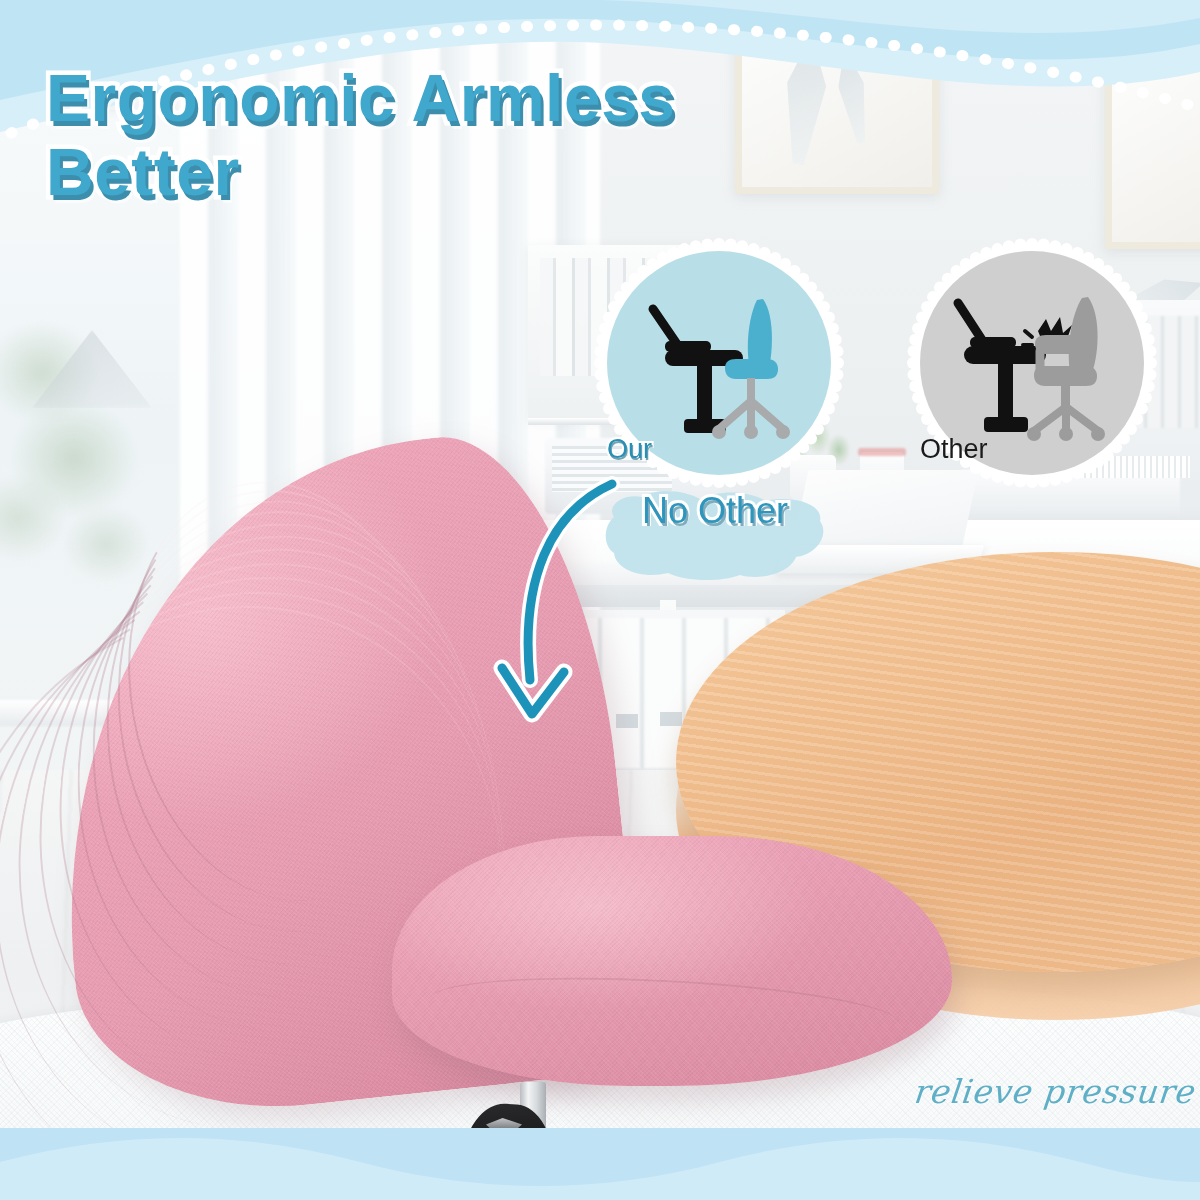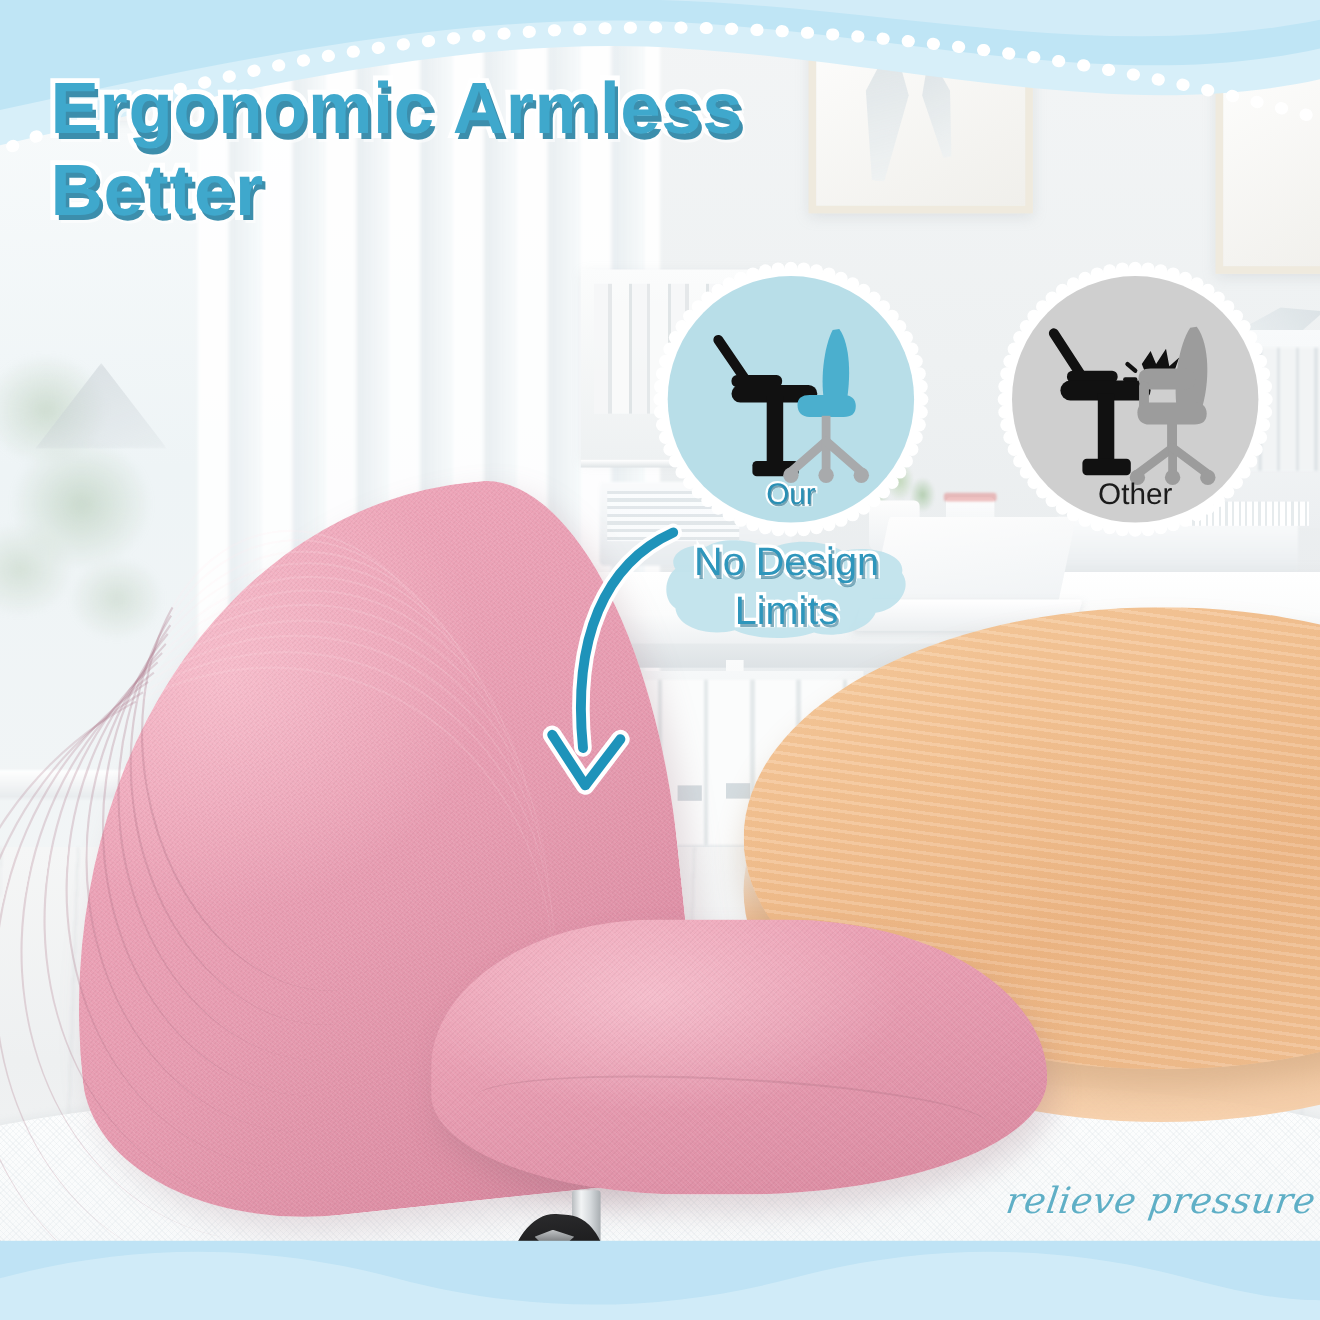--- a/index.html
+++ b/index.html
@@ -450,21 +450,21 @@
     position: absolute; inset: 0;
     border-radius: 50%;
   }
   .circle-fill.our   { background: #B8DEE8; }
   .circle-fill.other { background: #CFCFCF; }
 
   .cmp-label {
     position: absolute;
     left: 0; right: 0;
     bottom: 10px;
-    text-align: center;
+    text-align: left;
     font-size: 27px;
     font-weight: 500;
   }
   .cmp-label.our {
     color: #2A8FB4;
     -webkit-text-stroke: 4px #ffffff;
     paint-order: stroke fill;
     text-shadow: 1px 2px 0 rgba(22,100,128,0.6);
   }
   .cmp-label.other { color: #1b1b1b; }
@@ -810,22 +810,21 @@
     <div class="cmp-label other">Other</div>
   </div>
 
   <div class="nsl-wrap">
     <svg class="nsl-splash" viewBox="0 0 230 96">
       <path d="M14,30 C6,18 24,6 42,10 C58,0 86,4 100,12 C120,2 150,4 166,14
                C190,8 224,16 220,34 C230,48 216,68 196,70 C190,86 160,94 140,88
                C118,96 84,94 68,86 C44,92 16,84 14,66 C2,58 4,38 14,30 Z" fill="#BFE2EC" opacity="0.92"></path>
     </svg>
     <div class="nsl-text">
-      <div>No Design</div>
-      <div>Limits</div>
+      <div>No Other</div>
     </div>
   </div>
 
   <svg class="arrow-svg" viewBox="0 0 180 290">
     <path d="M122,14 C60,42 30,110 40,210" fill="none" stroke="#FFFFFF" stroke-width="16" stroke-linecap="round"></path>
     <path d="M122,14 C60,42 30,110 40,210" fill="none" stroke="#1E93BA" stroke-width="9" stroke-linecap="round"></path>
     <path d="M12,198 L42,244 L74,202" fill="none" stroke="#FFFFFF" stroke-width="17" stroke-linecap="round" stroke-linejoin="round"></path>
     <path d="M12,198 L42,244 L74,202" fill="none" stroke="#1E93BA" stroke-width="9" stroke-linecap="round" stroke-linejoin="round"></path>
   </svg>
 

